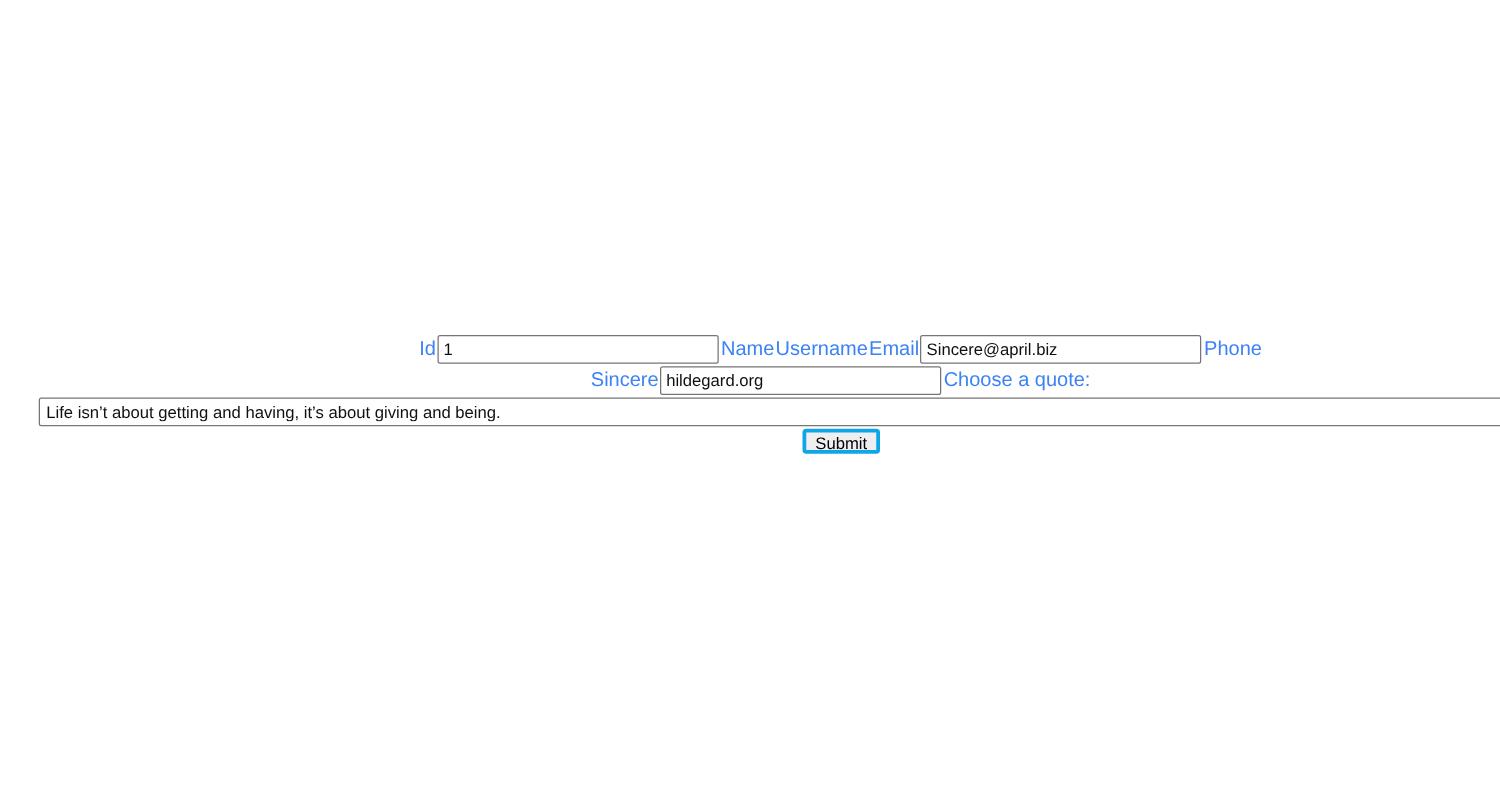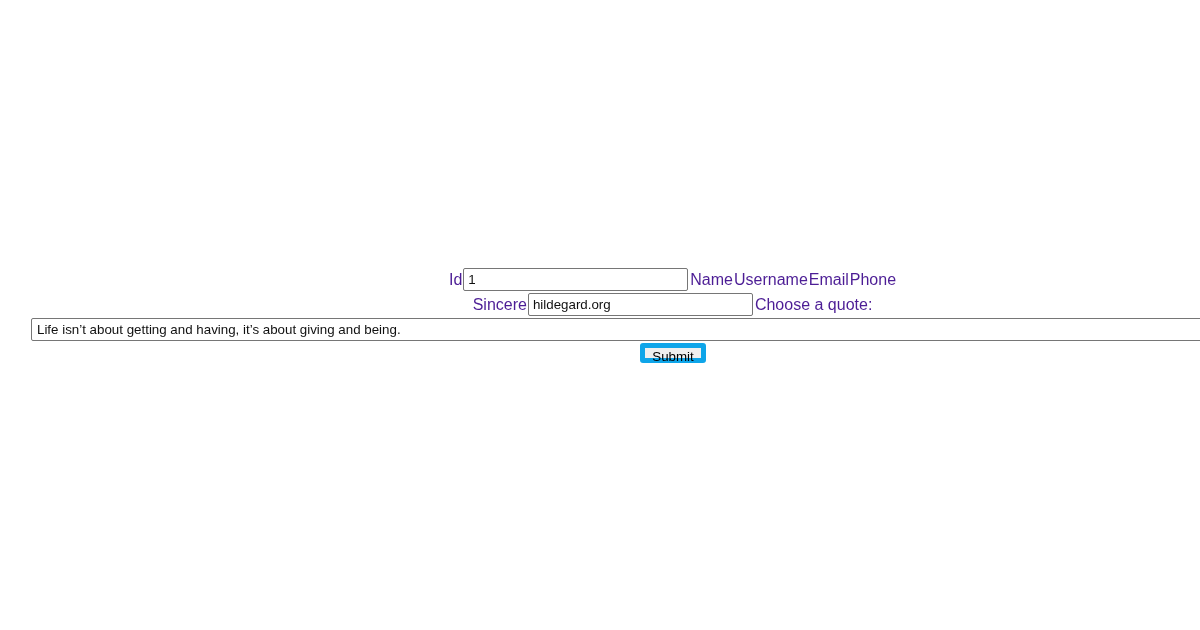--- a/index.html
+++ b/index.html
@@ -28,21 +28,21 @@
     justify-content: center;
     align-items: center;
     height: 25px;
     white-space: nowrap;
   }
   .form-row.row-submit {
     height: 21px;
   }
   .field-label {
     font-size: 16px;
-    color: #4c1d95;
+    color: #3b82f6;
     margin-right: 1px;
   }
   .text-input {
     box-sizing: border-box;
     width: 225px;
     height: 23px;
     margin-right: 2px;
     border: 1px solid #767676;
     border-radius: 2px;
     background: #ffffff;
@@ -64,41 +64,42 @@
     color: #101010;
     font-family: "Liberation Sans", sans-serif;
     font-size: 13.333px;
     padding: 1px 2px 1px 5px;
     outline: none;
   }
   .submit-button {
     box-sizing: border-box;
     height: 20px;
     background: #efefef;
-    border: 5px solid #0ea5e9;
+    border: 3px solid #0ea5e9;
     border-radius: 3px;
     color: #000000;
     font-family: "Liberation Sans", sans-serif;
     font-size: 13.333px;
     padding: 1px 7px 2px 7px;
     line-height: 15px;
   }
 </style>
 </head>
 <body>
 
 <div class="viewport">
   <div class="form-canvas">
 
     <div class="form-row">
       <span class="field-label">Id</span>
       <input class="text-input" type="text" value="1" style="">
       <span class="field-label">Name</span>
       <span class="field-label">Username</span>
       <span class="field-label">Email</span>
+      <input class="text-input" type="text" value="Sincere@april.biz" style="">
       <span class="field-label">Phone</span>
     </div>
 
     <div class="form-row">
       <span class="field-label">Sincere</span>
       <input class="text-input" type="text" value="hildegard.org" style="">
       <span class="field-label">Choose a quote:</span>
     </div>
 
     <div class="form-row">

